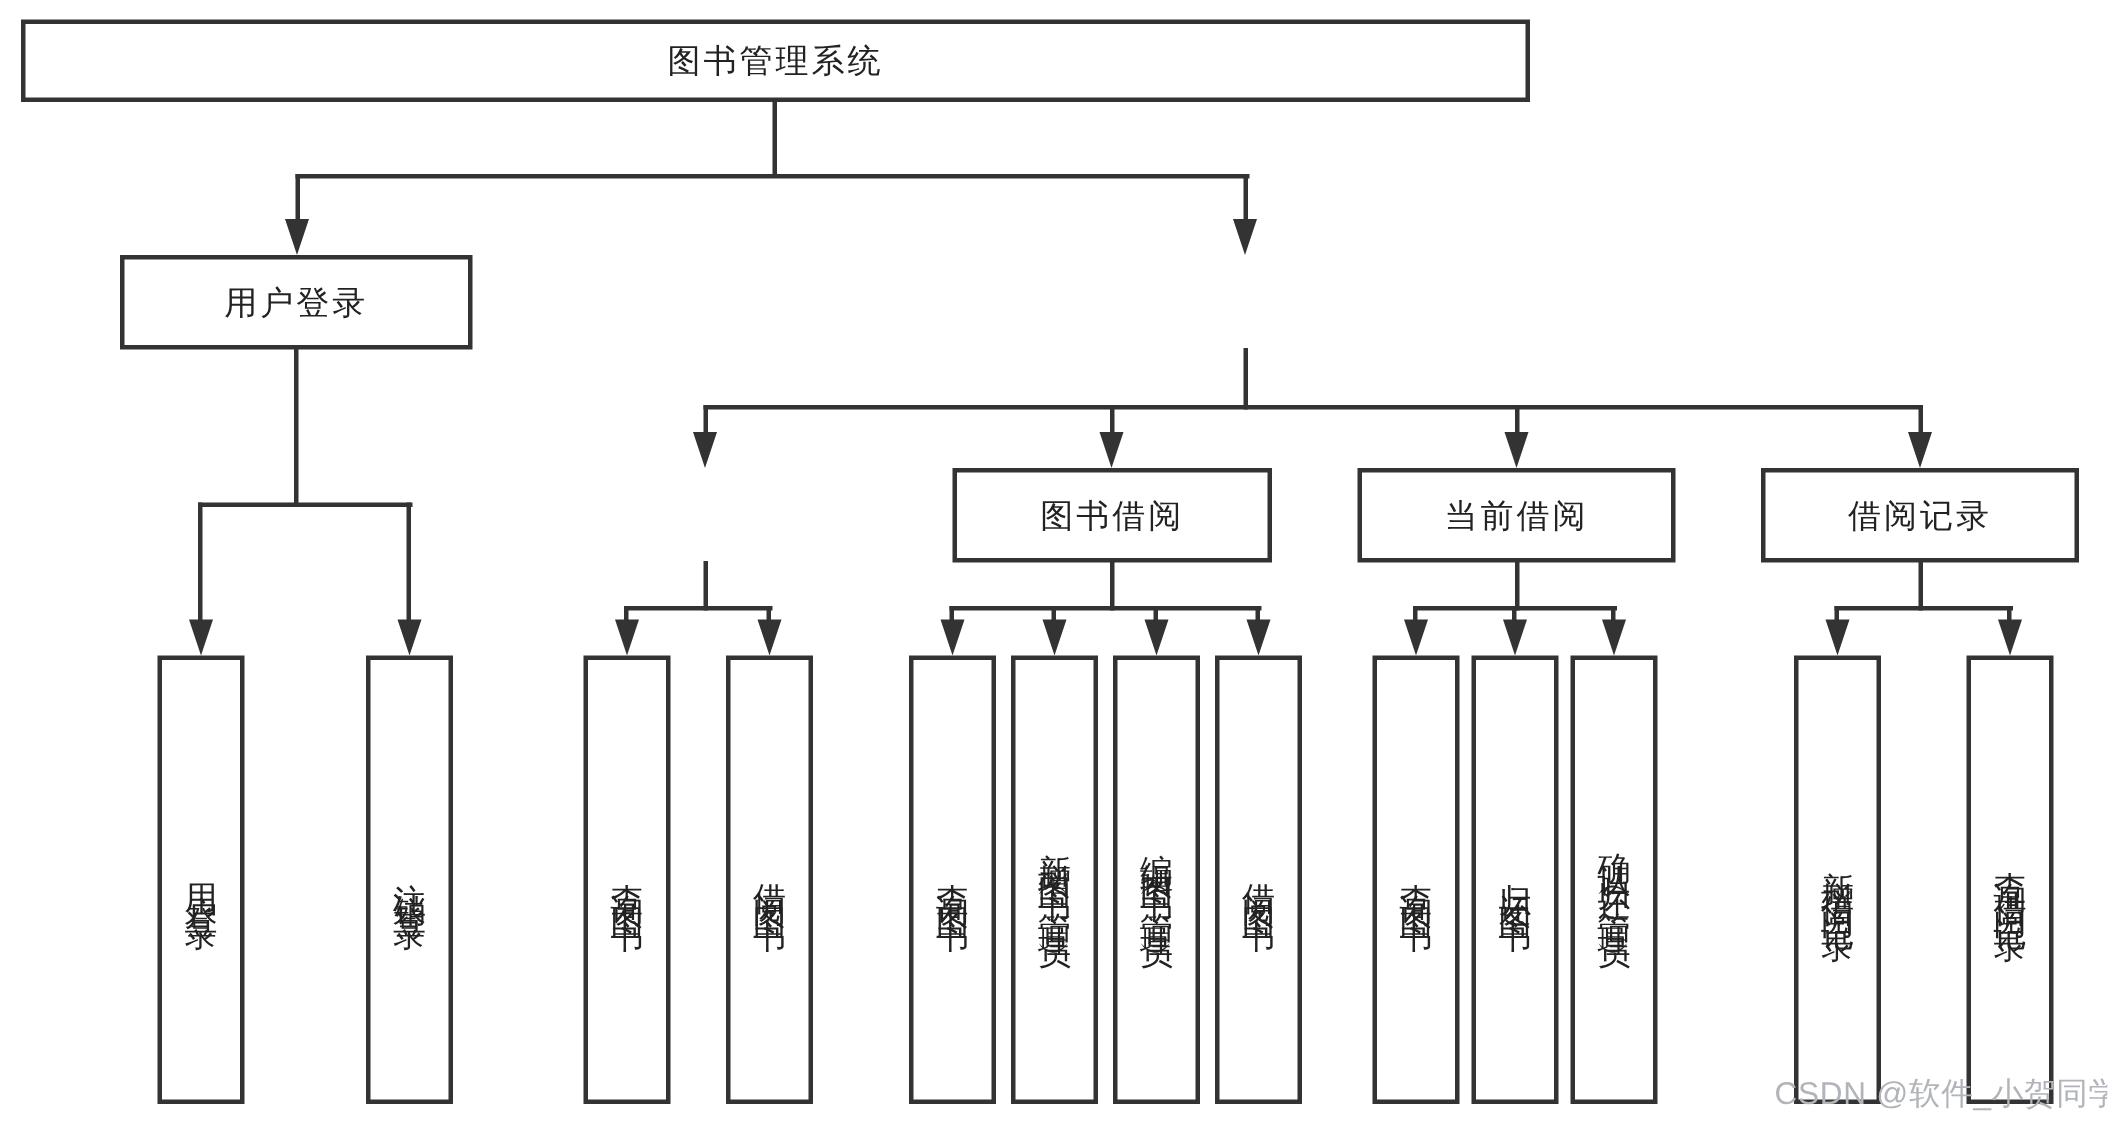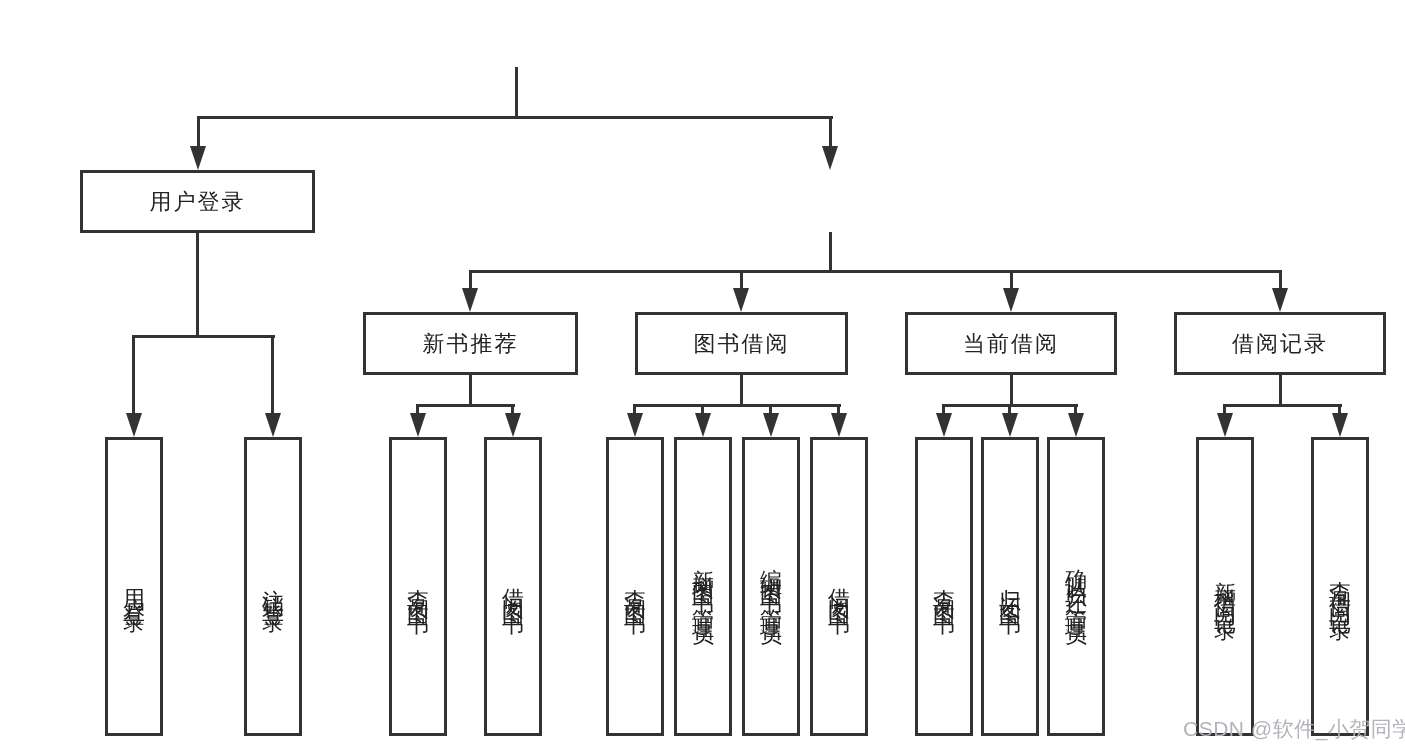--- a/index.html
+++ b/index.html
@@ -47,20 +47,23 @@
     color:var(--watermark,#b1b4b9);
     z-index:5;
     white-space:nowrap;
   }
 </style>
 </head>
 <body>
 
 <div id="canvas">
 
+  <div class="box" style="left:14px;top:13px;width:1006px;height:55px;">
+    <span class="lbl">图书管理系统</span>
+  </div>
 
   <div class="l lv" style="left:515px;top:67px;height:51px;"></div>
   <div class="l lh" style="left:197px;top:116px;width:636px;"></div>
   <div class="l lv" style="left:197px;top:116px;height:32px;"></div>
   <div class="arw" style="left:190px;top:146px;"></div>
   <div class="l lv" style="left:829px;top:116px;height:32px;"></div>
   <div class="arw" style="left:822px;top:146px;"></div>
 
   <div class="box" style="left:80px;top:170px;width:235px;height:63px;">
     <span class="lbl">用户登录</span>
@@ -77,23 +80,20 @@
   <div class="l lh" style="left:469px;top:270px;width:813px;"></div>
   <div class="l lv" style="left:469px;top:270px;height:22px;"></div>
   <div class="arw" style="left:462px;top:288px;"></div>
   <div class="l lv" style="left:740px;top:270px;height:22px;"></div>
   <div class="arw" style="left:733px;top:288px;"></div>
   <div class="l lv" style="left:1010px;top:270px;height:22px;"></div>
   <div class="arw" style="left:1003px;top:288px;"></div>
   <div class="l lv" style="left:1279px;top:270px;height:22px;"></div>
   <div class="arw" style="left:1272px;top:288px;"></div>
 
-  <div class="box" style="left:363px;top:312px;width:215px;height:63px;">
-    <span class="lbl">新书推荐</span>
-  </div>
   <div class="box" style="left:635px;top:312px;width:213px;height:63px;">
     <span class="lbl">图书借阅</span>
   </div>
   <div class="box" style="left:905px;top:312px;width:212px;height:63px;">
     <span class="lbl">当前借阅</span>
   </div>
   <div class="box" style="left:1174px;top:312px;width:212px;height:63px;">
     <span class="lbl">借阅记录</span>
   </div>
 

